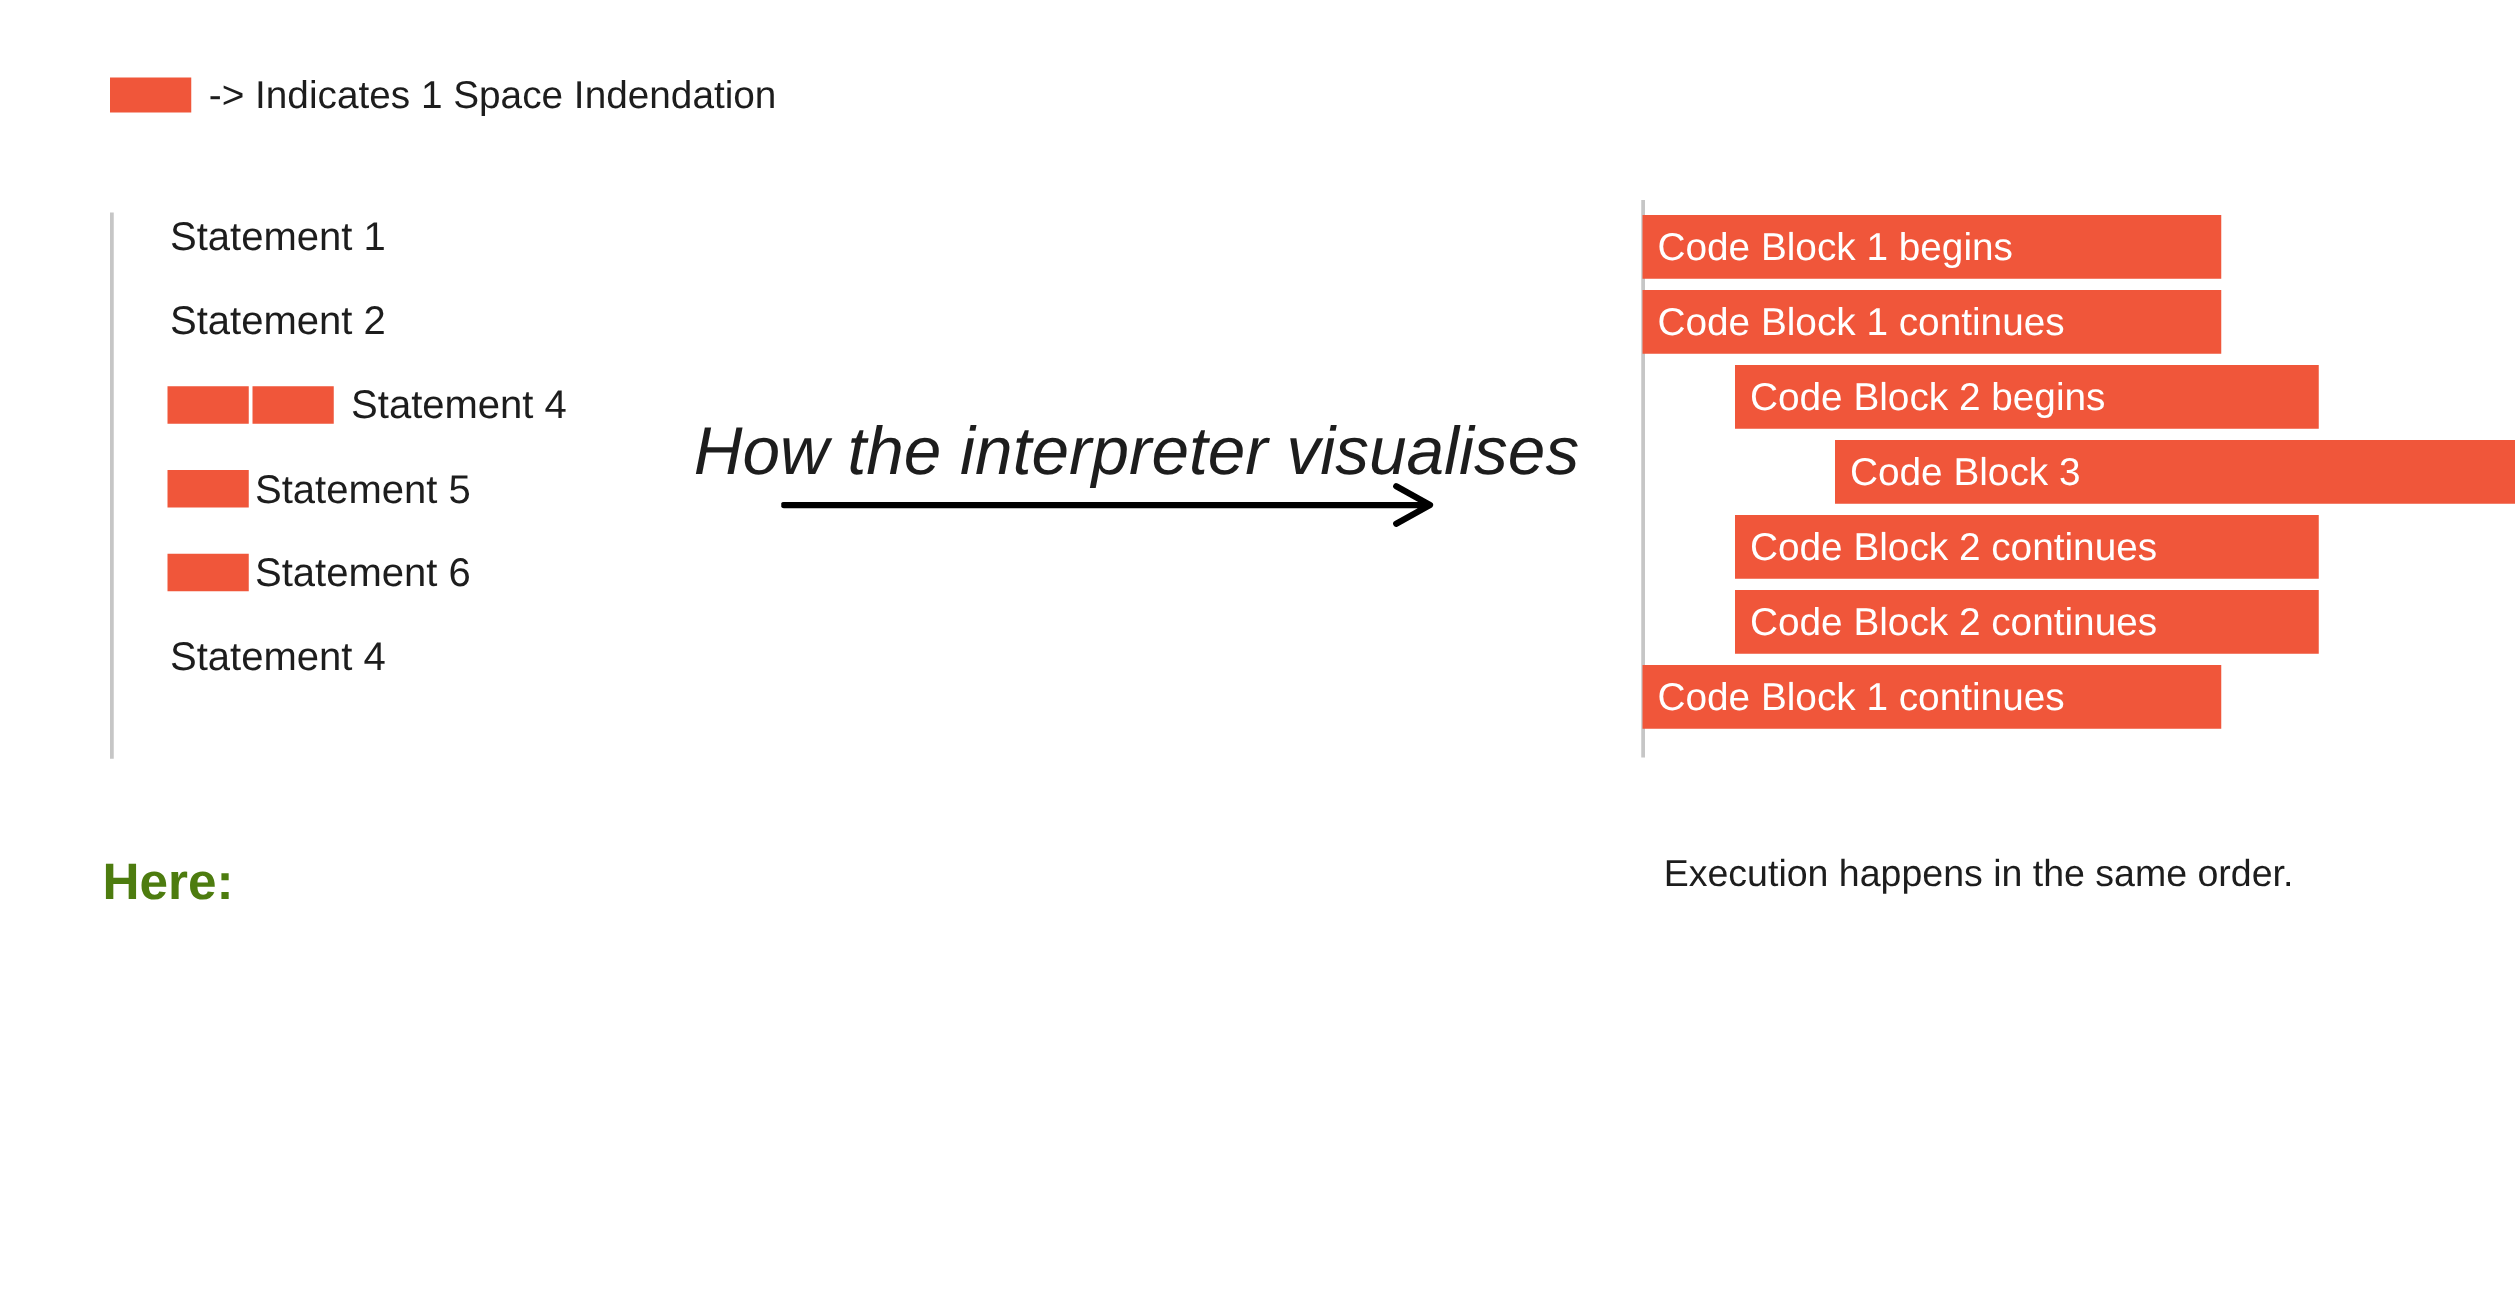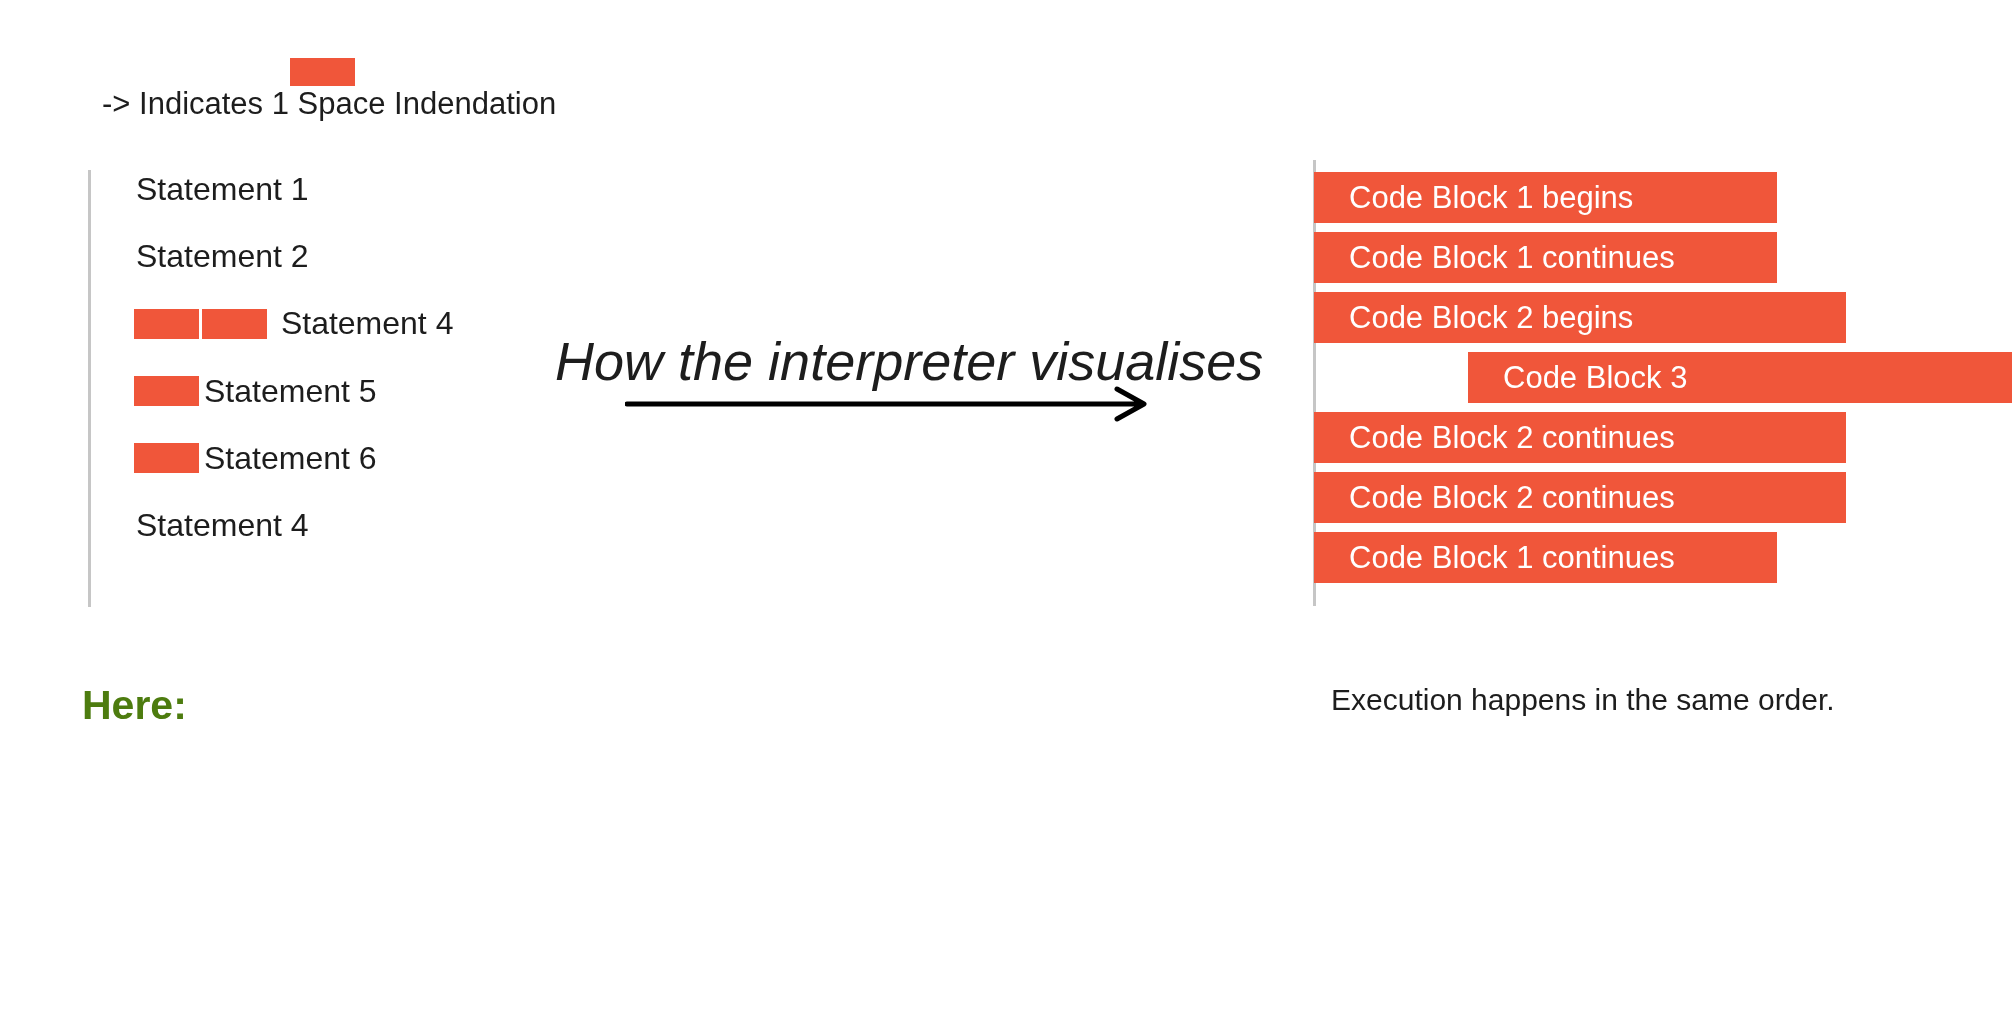--- a/index.html
+++ b/index.html
@@ -13,21 +13,21 @@
   #canvas{
     position:relative;
     width:2012px;height:1036px;
     background:var(--bg);
     font-family:"Liberation Sans", sans-serif;
     color:var(--ink);
     overflow:hidden;
   }
 
   
-  .legend{position:absolute;left:88px;top:58px;display:flex;align-items:center;flex-direction:column;}
+  .legend{position:absolute;left:88px;top:58px;display:flex;align-items:center;}
   .legend-swatch{width:65px;height:28px;background:var(--accent);}
   .legend-label{margin-left:14px;font-size:31px;color:var(--ink);white-space:pre;}
 
   
   .guide-line{position:absolute;width:3px;background:var(--guide);}
   #source-line{left:88px;top:170px;height:437px;}
   #source-rows{position:absolute;left:88px;top:156px;}
   .statement-row{height:67.2px;display:flex;align-items:center;padding-left:46px;}
   .indent-bar{display:block;width:65px;height:30px;background:var(--accent);margin-right:3px;flex:none;}
   .statement-label{font-size:32px;color:var(--ink);margin-left:2px;white-space:pre;}
@@ -38,25 +38,25 @@
     text-align:center;font-style:italic;font-size:54px;color:var(--ink);
     white-space:nowrap;
   }
   #transition-arrow{position:absolute;left:625px;top:385px;width:530px;height:38px;}
 
   
   #interp-line{left:1313px;top:160px;height:446px;}
   #interp-blocks{position:absolute;left:1314px;top:172px;}
   .code-block{
     height:51px;margin-bottom:9px;background:var(--accent);
-    display:flex;align-items:center;padding-left:35px;
+    display:flex;align-items:center;padding-left:12px;
     color:#FFFFFF;font-size:31px;white-space:pre;
   }
   .level-0{margin-left:0;width:463px;}
-  .level-1{width:532px;}
+  .level-1{margin-left:74px;width:467px;}
   .level-2{margin-left:154px;width:576px;}
 
   #interp-caption{position:absolute;left:1331px;top:683px;font-size:30px;color:var(--ink);white-space:pre;}
 
   
   #explain-heading{position:absolute;left:82px;top:682px;font-size:41px;font-weight:bold;color:#4d7c0f;}
   #explain-body{position:absolute;left:82px;top:782px;font-size:31px;line-height:48px;color:var(--ink);}
   .explain-line{white-space:pre;}
 </style>
 </head>

